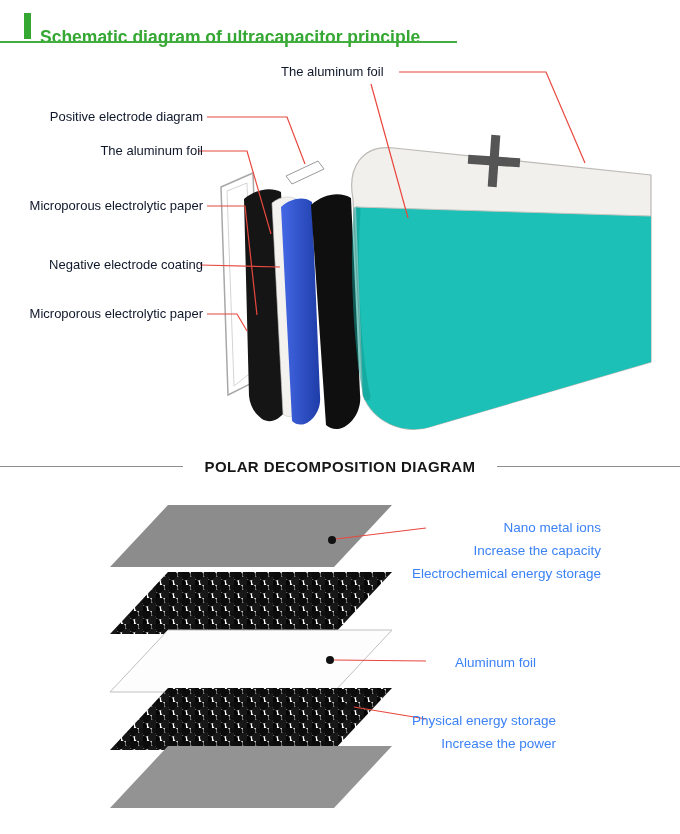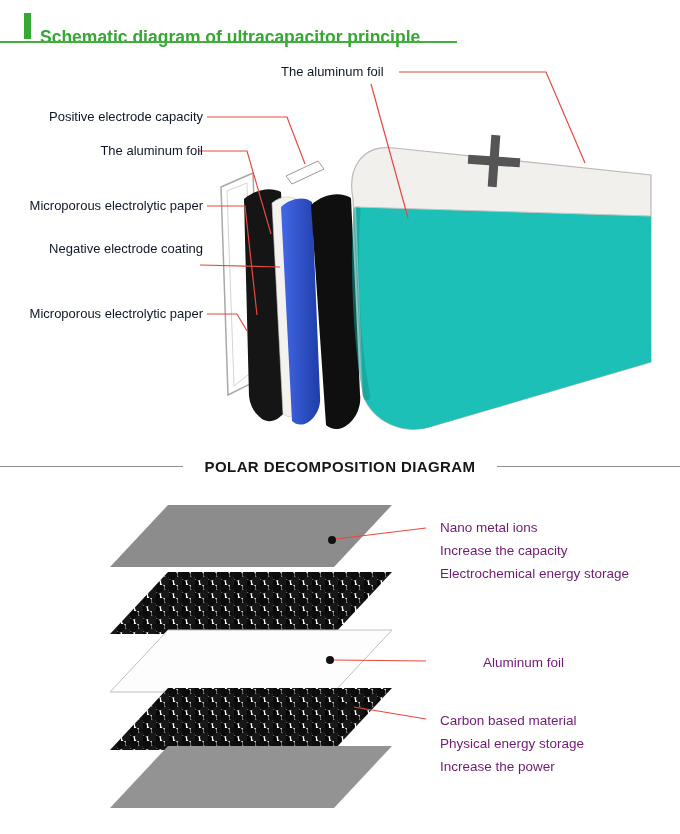--- a/index.html
+++ b/index.html
@@ -30,21 +30,21 @@
     position:absolute; left:0; top:458px; width:680px;
     display:flex; align-items:center;
   }
   .divider-line { flex:1; height:1px; background:#8f8f8f; }
   .divider-title {
     margin:0 22px; font-size:15px; font-weight:700; letter-spacing:0.4px; color:#161616; white-space:nowrap;
   }
 
   
   .dlbl {
-    position:absolute; left:440px; font-size:13.5px; color:#701a75; line-height:23px; white-space:nowrap;
+    position:absolute; left:412px; font-size:13.5px; color:#3b82f6; line-height:23px; white-space:nowrap;text-align:right;
   }
 </style>
 </head>
 <body>
 
 <div id="page">
 
   <svg id="diagram-svg" viewBox="0 0 680 834" aria-hidden="true">
     <defs>
       <linearGradient id="bluegrad" x1="0" y1="0" x2="1" y2="0">
@@ -115,39 +115,38 @@
         <line x1="354" y1="707" x2="426" y2="719" stroke="#e8483e" stroke-width="1.2"></line>
       </g>
     </g>
   </svg>
 
   <div class="header-bar"></div>
   <h1 class="page-title">Schematic diagram of ultracapacitor principle</h1>
   <div class="header-underline"></div>
 
   <div class="lbl" style="left:281px; top:64px;">The aluminum foil</div>
-  <div class="lbl right-aligned" style="top:109px;">Positive electrode capacity</div>
+  <div class="lbl right-aligned" style="top:109px;">Positive electrode diagram</div>
   <div class="lbl right-aligned" style="top:143px;">The aluminum foil</div>
   <div class="lbl right-aligned" style="top:198px;">Microporous electrolytic paper</div>
-  <div class="lbl right-aligned" style="top:241px;">Negative electrode coating</div>
+  <div class="lbl right-aligned" style="top:257px;">Negative electrode coating</div>
   <div class="lbl right-aligned" style="top:306px;">Microporous electrolytic paper</div>
 
   <div class="divider">
     <div class="divider-line"></div>
     <h2 class="divider-title">POLAR DECOMPOSITION DIAGRAM</h2>
     <div class="divider-line"></div>
   </div>
 
   <div class="dlbl" style="top:516px;">
     <div>Nano metal ions</div>
     <div>Increase the capacity</div>
     <div>Electrochemical energy storage</div>
   </div>
   <div class="dlbl" style="top:651px;margin-left:43px;">
     <div>Aluminum foil</div>
   </div>
   <div class="dlbl" style="top:709px;">
-    <div>Carbon based material</div>
     <div>Physical energy storage</div>
     <div>Increase the power</div>
   </div>
 
 </div>
 
 </body></html>

